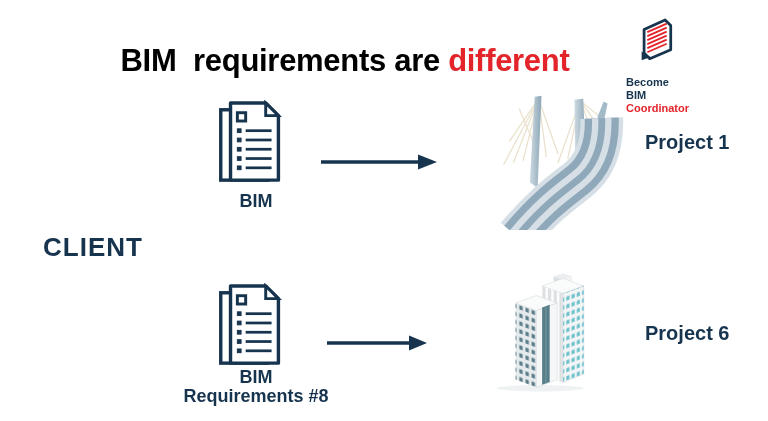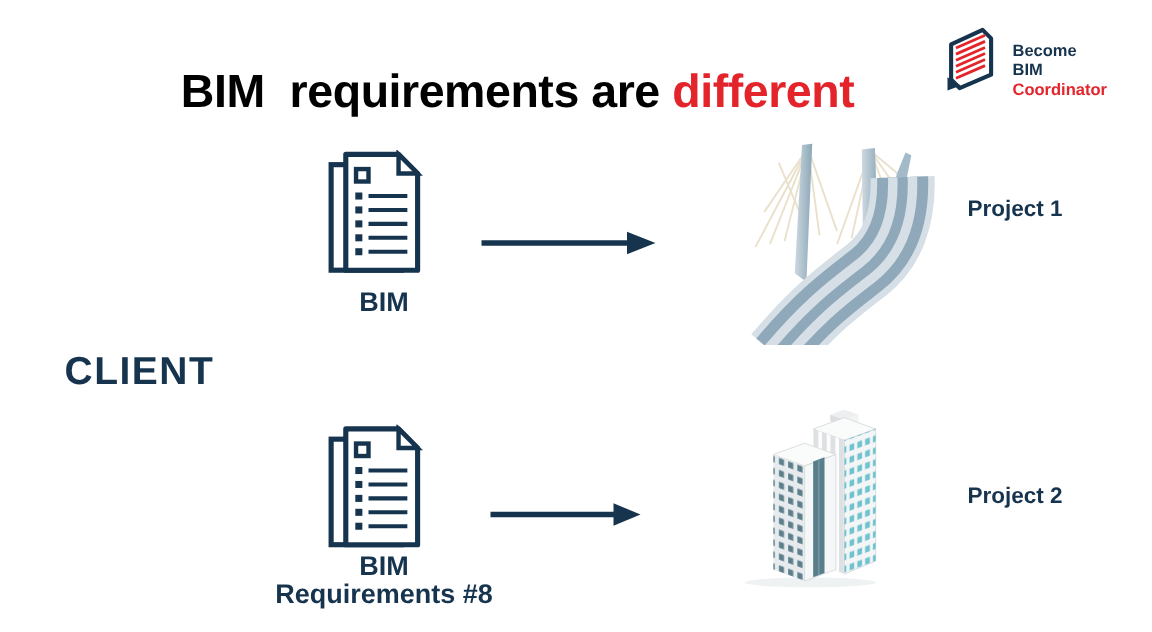--- a/index.html
+++ b/index.html
@@ -6,21 +6,21 @@
   .stage{position:relative;width:768px;height:421px;background:#ffffff;overflow:hidden;
          font-family:"Liberation Sans",sans-serif;color:#17344F;}
 
   
   .title{position:absolute;top:22px;left:15px;width:660px;text-align:center;
          font-size:31px;font-weight:bold;letter-spacing:-0.3px;white-space:pre;}
   .title .main{color:#000000;}
   .title .highlight{color:#E3242B;margin-top:27px;}
 
   
-  .logo{position:absolute;top:15px;left:626px;display:flex;align-items:flex-end;gap:7px;}
+  .logo{position:absolute;top:15px;left:626px;display:flex;align-items:center;gap:7px;flex-direction:column;}
   .logo-text{font-size:11px;font-weight:bold;line-height:13px;padding-top:3px;}
   .logo-text .l-navy{color:#17344F;}
   .logo-text .l-red{color:#E3242B;}
 
   
   .client{position:absolute;left:43px;top:232px;font-size:26px;font-weight:bold;
           letter-spacing:1px;color:#17344F;}
 
   
   .doc1{position:absolute;left:214px;top:100px;}
@@ -32,21 +32,21 @@
 
   
   .arrow1{position:absolute;left:320px;top:153px;}
   .arrow2{position:absolute;left:326px;top:334px;}
 
   
   .bridge{position:absolute;left:490px;top:82px;}
   .building{position:absolute;left:487px;top:268px;}
 
   
-  .project-label{position:absolute;left:645px;font-size:15px;font-weight:bold;color:#17344F;}
+  .project-label{position:absolute;left:645px;font-size:20px;font-weight:bold;color:#17344F;}
   .project1{top:131px;}
   .project2{top:322px;}
 </style>
 </head>
 <body>
 
 <div class="stage">
 
   <h1 class="title"><span class="main">BIM  requirements are </span><span class="highlight">different</span></h1>
 
@@ -204,15 +204,15 @@
       <polygon points="80,27 102,19 102,112 80,121" fill="url(#pw-teal)"></polygon>
 
       <polygon points="30,37 52,29 74,37 52,45" fill="#FAFBFB" stroke="#D5D9DB" stroke-width="0.6"></polygon>
       <polygon points="30,37 52,45 52,126 30,118" fill="#E7EBED"></polygon>
       <polygon points="30,37 52,45 52,126 30,118" fill="url(#pw-dark)"></polygon>
       <polygon points="52,45 74,37 74,118 52,126" fill="#F6F7F8" stroke="#CFD4D6" stroke-width="0.5"></polygon>
       <polygon points="58,41.8 66,38.9 66,120.4 58,123.3" fill="#587E8A"></polygon>
       <line x1="62" y1="40.5" x2="62" y2="122" stroke="#7AA3AE" stroke-width="0.8"></line>
     </svg>
   </div>
-  <div class="project-label project2">Project 2</div>
+  <div class="project-label project2">Project 6</div>
 
 </div>
 
 </body></html>

